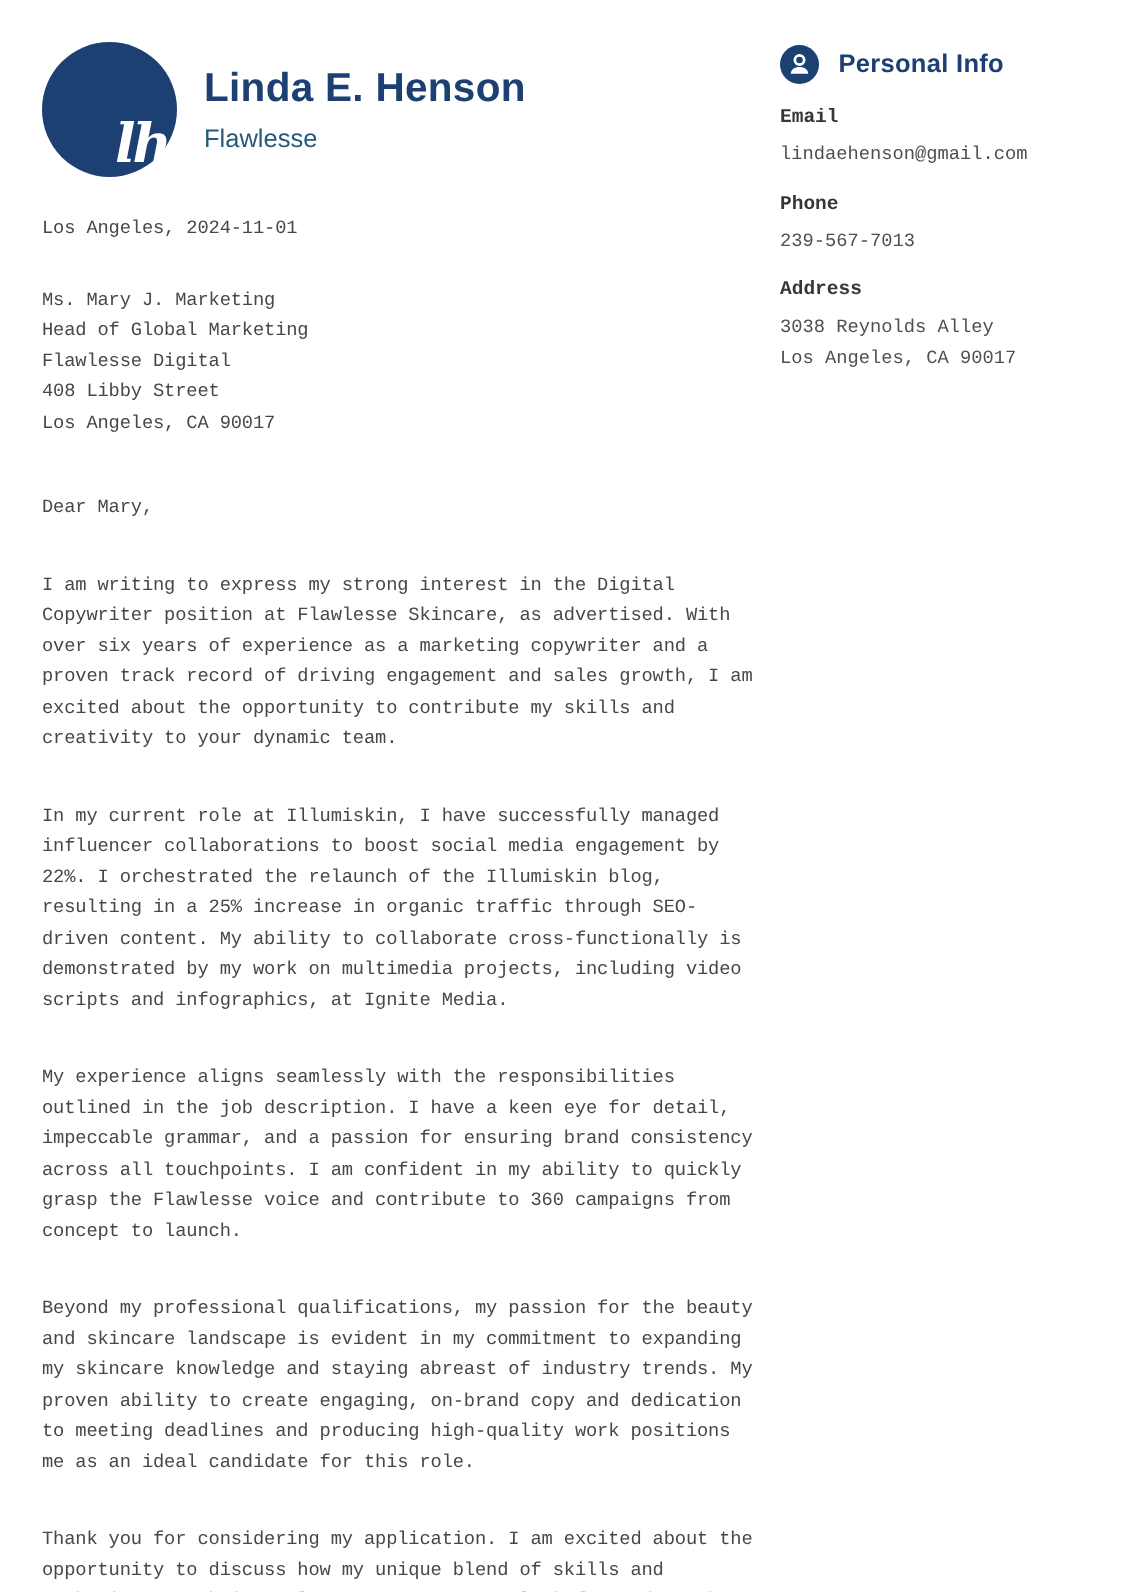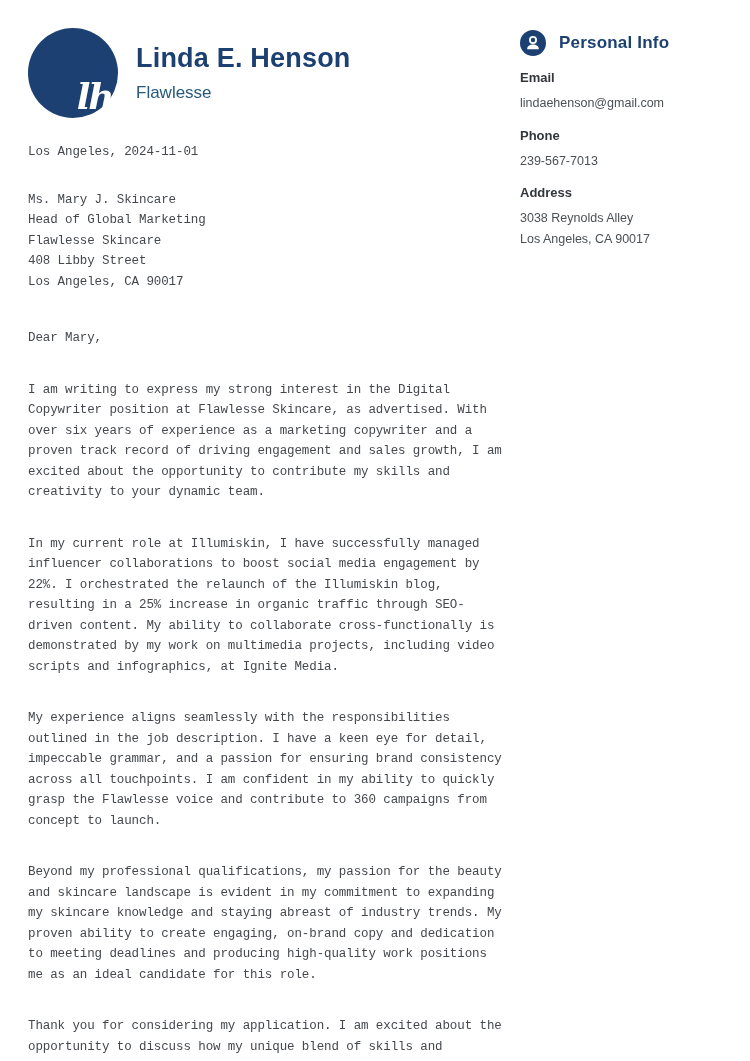--- a/index.html
+++ b/index.html
@@ -58,21 +58,21 @@
   .closing-block { margin-top: 30px; }
 
   
   .pi-heading-row { display: flex; align-items: center; gap: 13px; }
   .pi-icon { width: 26px; height: 26px; flex: none; display: block; }
   .pi-heading {
     font-size: 17px; font-weight: bold;
     color: var(--navy, #1c4071);
     letter-spacing: 0.2px;
   }
-  .pi-field { margin-top: 14px; }
+  .pi-field { margin-top: 14px; font-family: Liberation Mono, monospace; }
   .pi-label {
     font-size: 13px; font-weight: bold;
     color: var(--label_text, #33373c);
     margin-bottom: 8px;
   }
   .pi-value { font-size: 12.5px; line-height: 20.5px; color: var(--value_text, #4b5055); }
 </style>
 </head>
 <body>
 
@@ -87,23 +87,23 @@
       <div class="header-text">
         <div class="person-name">Linda E. Henson</div>
         <div class="person-title">Flawlesse</div>
       </div>
     </div>
 
     <div class="letter">
       <div class="date-line">Los Angeles, 2024-11-01</div>
 
       <div class="recipient">
-        <div>Ms. Mary J. Skincare</div>
+        <div>Ms. Mary J. Marketing</div>
         <div>Head of Global Marketing</div>
-        <div>Flawlesse Skincare</div>
+        <div>Flawlesse Digital</div>
         <div>408 Libby Street</div>
         <div>Los Angeles, CA 90017</div>
       </div>
 
       <div class="salutation">Dear Mary,</div>
 
       <p class="para">I am writing to express my strong interest in the Digital Copywriter position at Flawlesse Skincare, as advertised. With over six years of experience as a marketing copywriter and a proven track record of driving engagement and sales growth, I am excited about the opportunity to contribute my skills and creativity to your dynamic team.</p>
       <p class="para">In my current role at Illumiskin, I have successfully managed influencer collaborations to boost social media engagement by 22%. I orchestrated the relaunch of the Illumiskin blog, resulting in a 25% increase in organic traffic through SEO-driven content. My ability to collaborate cross-functionally is demonstrated by my work on multimedia projects, including video scripts and infographics, at Ignite Media.</p>
       <p class="para">My experience aligns seamlessly with the responsibilities outlined in the job description. I have a keen eye for detail, impeccable grammar, and a passion for ensuring brand consistency across all touchpoints. I am confident in my ability to quickly grasp the Flawlesse voice and contribute to 360 campaigns from concept to launch.</p>
       <p class="para">Beyond my professional qualifications, my passion for the beauty and skincare landscape is evident in my commitment to expanding my skincare knowledge and staying abreast of industry trends. My proven ability to create engaging, on-brand copy and dedication to meeting deadlines and producing high-quality work positions me as an ideal candidate for this role.</p>

